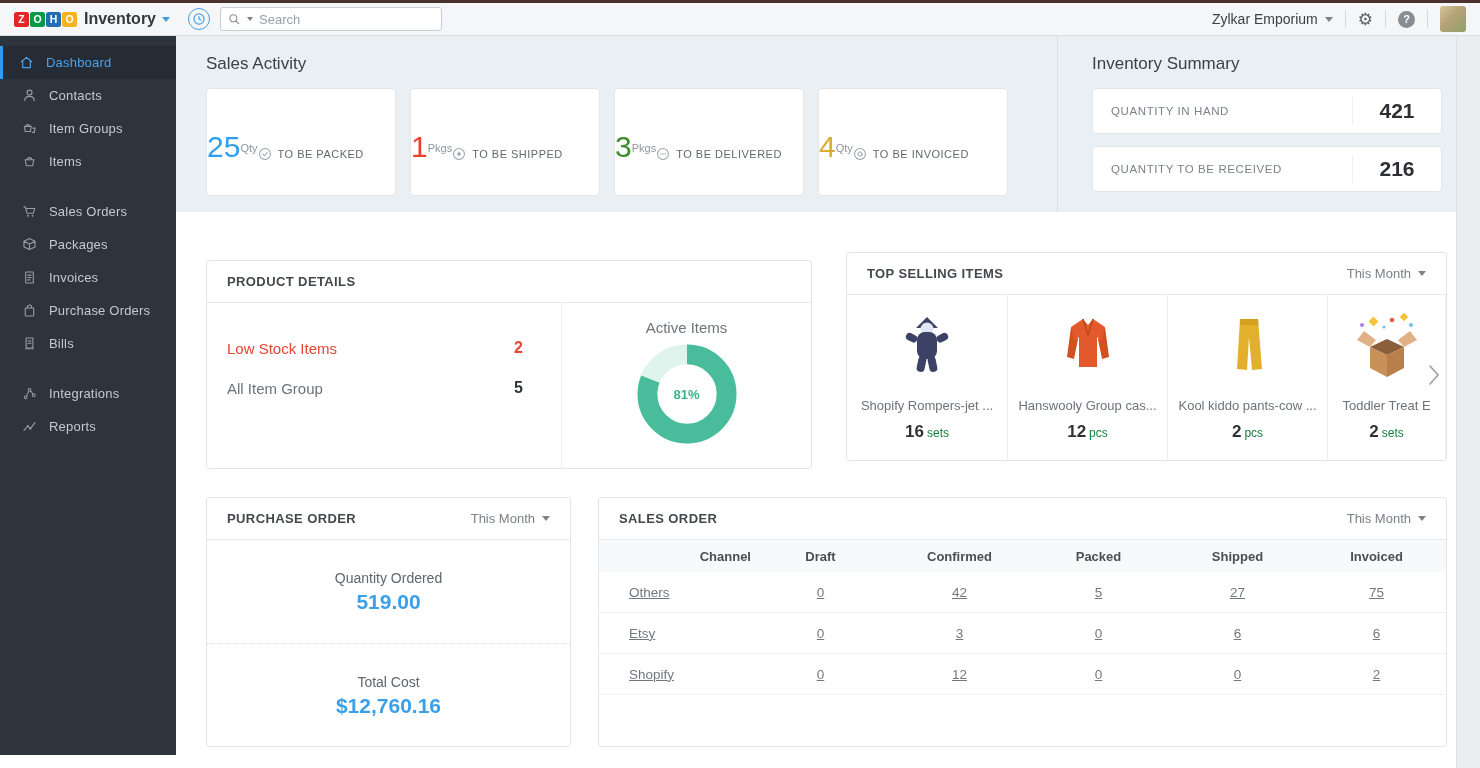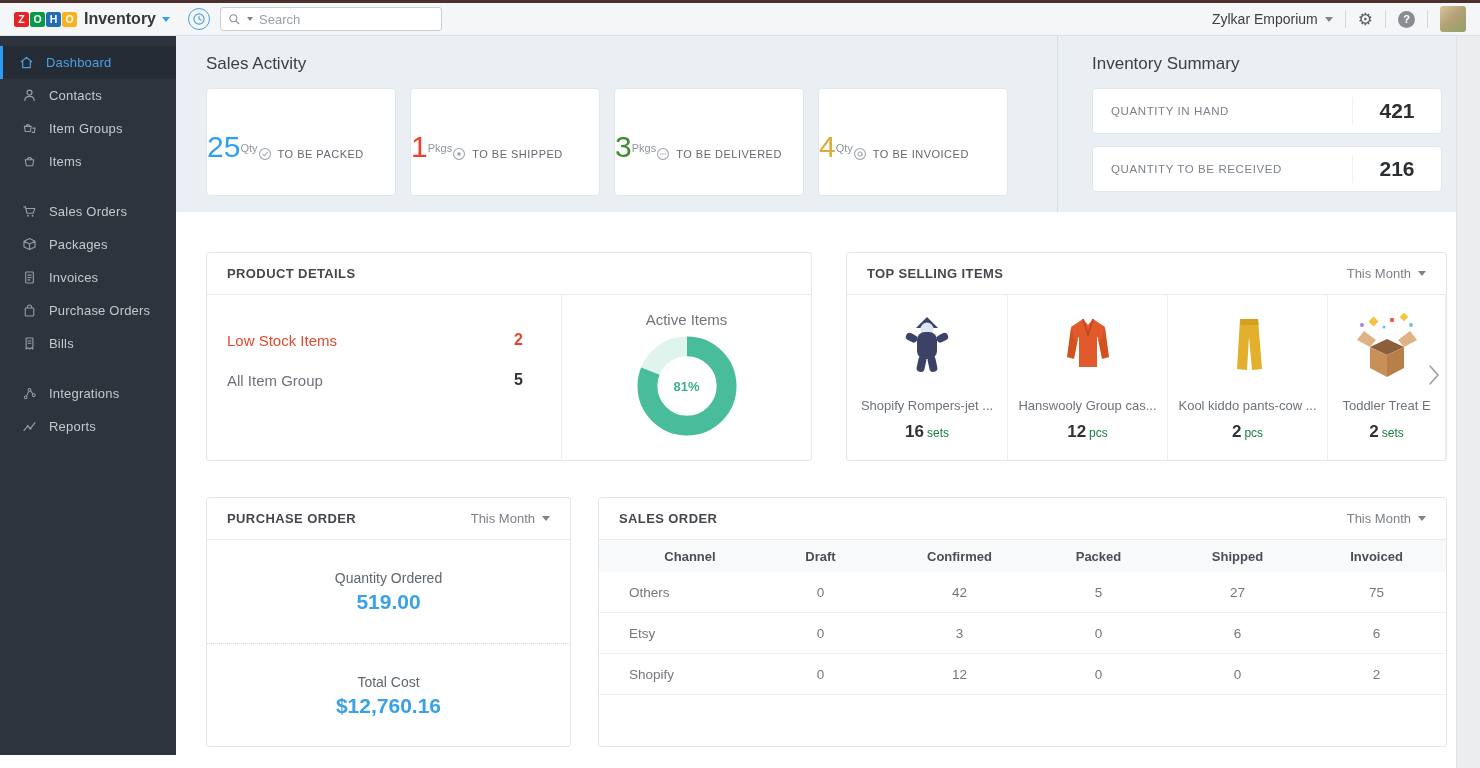--- a/index.html
+++ b/index.html
@@ -75,21 +75,21 @@
   .is-vsep { width:1px; height:28px; background:#eef1f3; }
   .is-value { width:88px; text-align:center; font-size:21px; font-weight:bold; color:#2c3034; }
 
   
   .panel { position:absolute; background:#fff; border:1px solid #e3e6e9; border-radius:3px; }
   .panel-head { height:42px; display:flex; align-items:center; justify-content:space-between;
                 padding:0 20px; border-bottom:1px solid #e8eaec; }
   .panel-title { font-size:13px; font-weight:bold; color:#44484d; letter-spacing:.4px; }
   .period { display:flex; align-items:center; font-size:13px; color:#7b8187; cursor:pointer; }
 
-  .pd-panel { left:30px; top:216px; width:606px; height:209px; }
+  .pd-panel { left:30px; top:224px; width:606px; height:209px; }
   .pd-body { display:flex; height:166px; }
   .pd-list { width:355px; border-right:1px solid #eceef0; padding:25px 20px 0 20px; }
   .pd-row { display:flex; justify-content:space-between; align-items:center; height:40px; cursor:pointer; }
   .pd-label { font-size:15px; color:#6d737a; }
   .pd-value { font-size:16px; font-weight:bold; color:#2f3337; padding-right:18px; }
   .pd-row.alert .pd-label, .pd-row.alert .pd-value { color:#e4472f; }
   .pd-donut-area { flex:1; display:flex; flex-direction:column; align-items:center; padding-top:16px; }
   .donut-title { font-size:15px; color:#6d747b; margin-bottom:8px; }
   .donut-wrap { position:relative; width:100px; height:100px; }
   .donut-pct { position:absolute; inset:0; display:flex; align-items:center; justify-content:center;
@@ -112,23 +112,23 @@
   .po-metric { flex:1; display:flex; flex-direction:column; align-items:center; justify-content:center; }
   .po-metric:first-child { border-bottom:1px dotted #d5dade; }
   .po-label { font-size:14px; color:#5f666d; margin-bottom:4px; }
   .po-value { font-size:21px; font-weight:bold; color:#3aa0e8; }
 
   .so-panel { left:422px; top:461px; width:849px; height:250px; }
   .so-table { width:100%; }
   .so-grid { display:grid; grid-template-columns:152px 1fr 1fr 1fr 1fr 1fr; align-items:center; }
   .so-head { height:32px; background:#f7f9fb; }
   .so-head > div { font-size:13px; font-weight:bold; color:#4a4f55; text-align:center; }
-  .so-head > div:first-child { text-align:center; padding-left:30px; }
+  .so-head > div:first-child { text-align:right; padding-left:30px; }
   .so-row { height:41px; border-bottom:1px solid #eef1f3; cursor:pointer; }
-  .so-row > div { font-size:13.5px; color:#73787e; text-align:center; }
+  .so-row > div { font-size:13.5px; color:#73787e; text-align:center;text-decoration:underline; }
   .so-row > div:first-child { text-align:left; padding-left:30px; }
 </style>
 </head>
 <body>
 
 <div class="app">
 
   <div class="top-strip"></div>
   <div class="topbar">
     <div class="brand">

